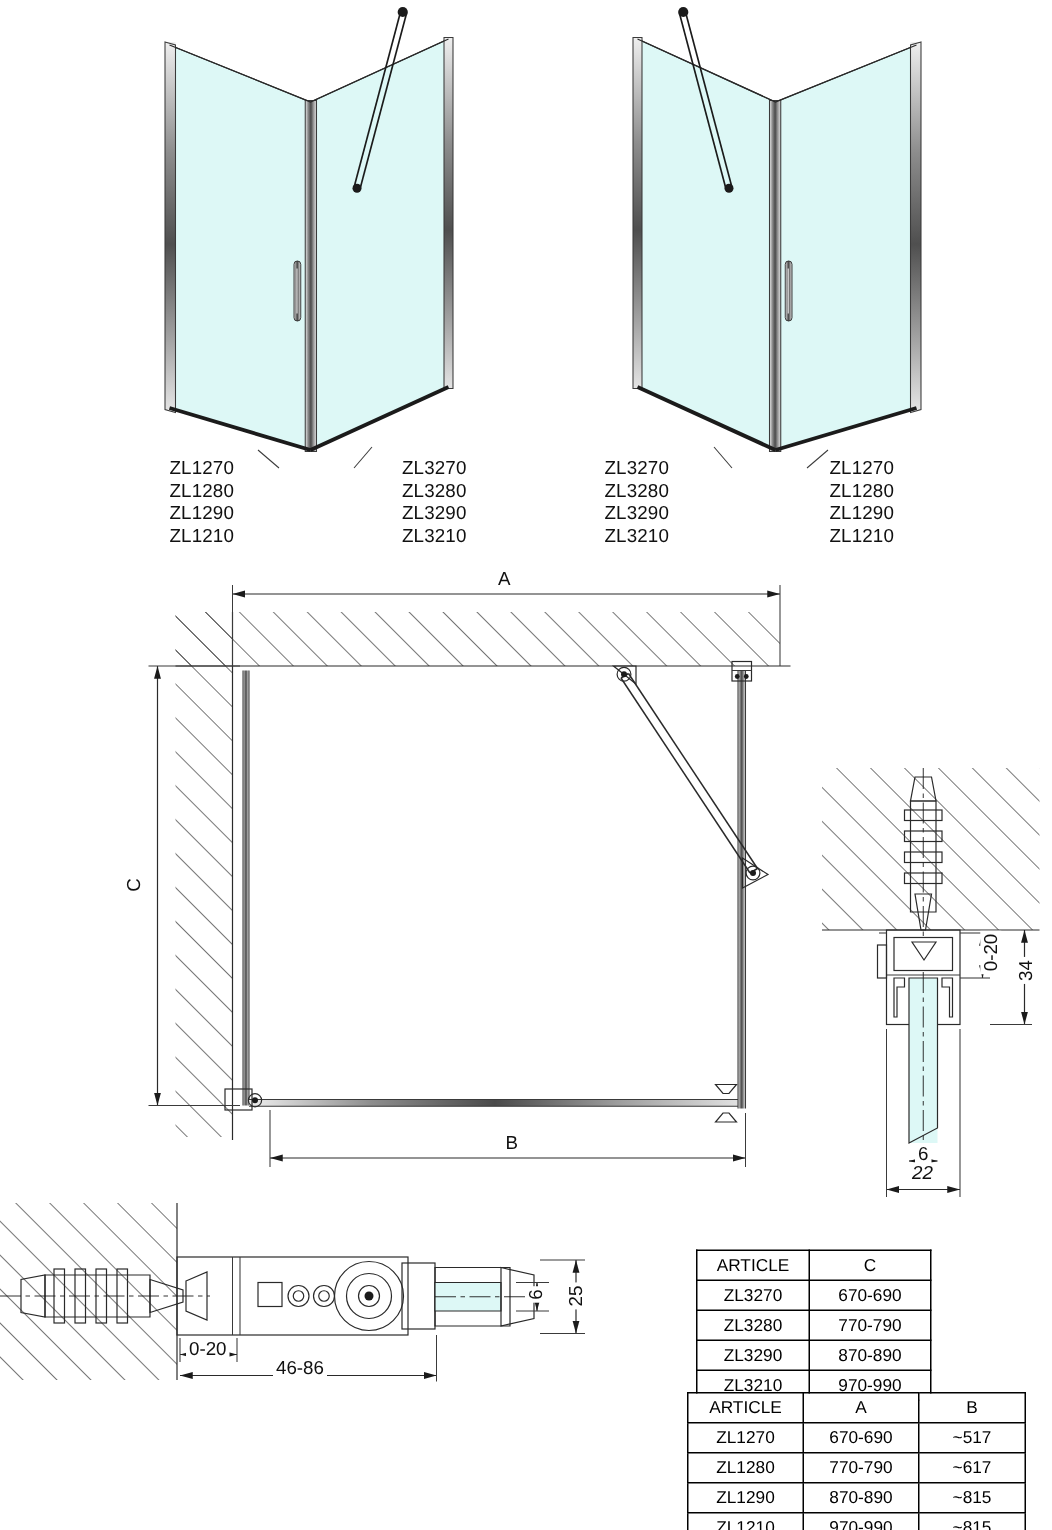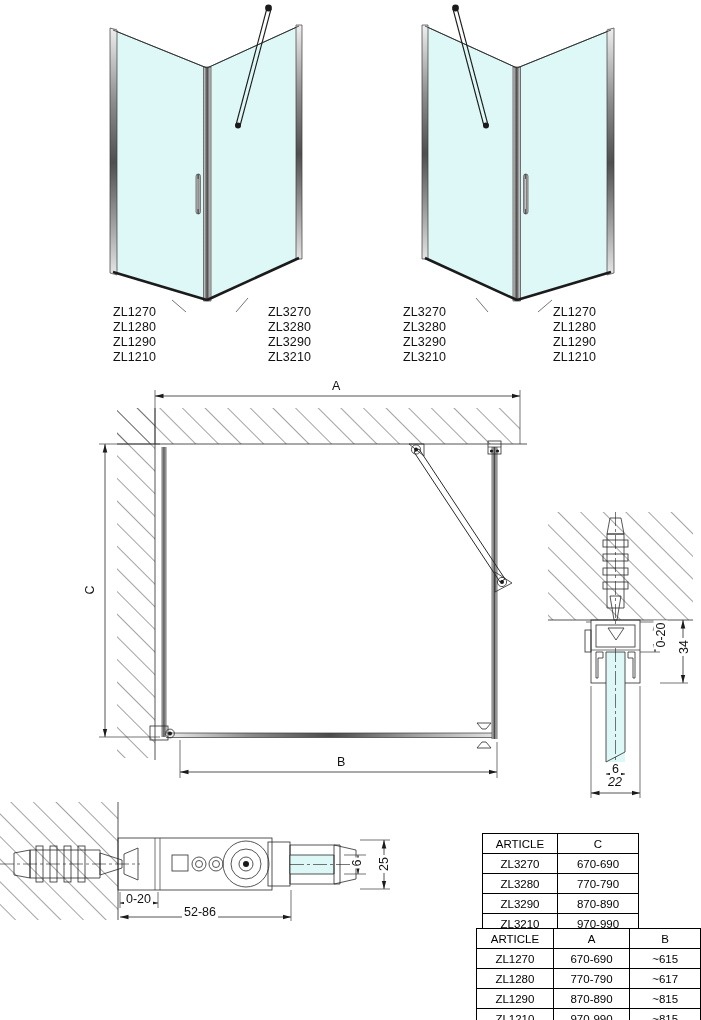--- a/index.html
+++ b/index.html
@@ -3,21 +3,21 @@
 <meta charset="utf-8">
 <title>Shower Enclosure Technical Drawing</title>
 <style>
   html,body{margin:0;padding:0;background:#ffffff;}
   body{width:701px;height:1020px;position:relative;overflow:hidden;
        font-family:"Liberation Sans","DejaVu Sans",sans-serif;color:#000;}
   .sheet{position:absolute;left:0;top:0;width:701px;height:1020px;}
   .lbl{position:absolute;font-size:12.5px;line-height:15px;letter-spacing:0.1px;white-space:nowrap;color:#111;}
   .dim{position:absolute;font-size:12.5px;white-space:nowrap;color:#111;background:#fff;padding:0 2px;}
   .dim.rot{transform:rotate(-90deg);transform-origin:50% 50%;}
-  .tbl{position:absolute;border-collapse:collapse;margin-left:18px;}
+  .tbl{position:absolute;border-collapse:collapse;}
   .tbl td,.tbl th{border:1px solid #000;font-size:11.5px;font-weight:normal;
       text-align:center;padding:1px 4px;height:17px;color:#000;background:#fff;}
   .tbl th{font-size:11.5px;}
   svg{position:absolute;left:0;top:0;overflow:visible;}
   .glass{fill:#ddf8f6;}
   .thin{stroke:#2a2a2a;stroke-width:0.8;fill:none;}
   .hair{stroke:#3a3a3a;stroke-width:0.7;fill:none;}
 </style>
 </head>
 <body>
@@ -347,21 +347,21 @@
 <div class="dim" style="left:330px;top:379px;">A</div>
 <div class="dim rot" style="left:83px;top:583px;">C</div>
 <div class="dim" style="left:335px;top:755px;">B</div>
 
 <div class="dim rot" style="left:646px;top:628px;">0-20</div>
 <div class="dim rot" style="left:675px;top:640px;">34</div>
 <div class="dim" style="left:610px;top:762px;">6</div>
 <div class="dim" style="left:606px;top:775px;font-style:italic;">22</div>
 
 <div class="dim" style="left:124px;top:892px;">0-20</div>
-<div class="dim" style="left:182px;top:905px;">52-86</div>
+<div class="dim" style="left:182px;top:905px;">46-86</div>
 <div class="dim rot" style="left:352px;top:856px;">6</div>
 <div class="dim rot" style="left:375px;top:857px;">25</div>
 
 <table class="tbl" style="left:464px;top:833px;">
   <thead>
     <tr>
       <th style="width:66px">ARTICLE</th>
       <th style="width:72px">C</th>
     </tr>
   </thead>
@@ -390,21 +390,21 @@
     <tr>
       <th style="width:68px">ARTICLE</th>
       <th style="width:68px">A</th>
       <th style="width:62px">B</th>
     </tr>
   </thead>
   <tbody>
     <tr>
       <td>ZL1270</td>
       <td>670-690</td>
-      <td>~615</td>
+      <td>~517</td>
     </tr>
     <tr>
       <td>ZL1280</td>
       <td>770-790</td>
       <td>~617</td>
     </tr>
     <tr>
       <td>ZL1290</td>
       <td>870-890</td>
       <td>~815</td>

